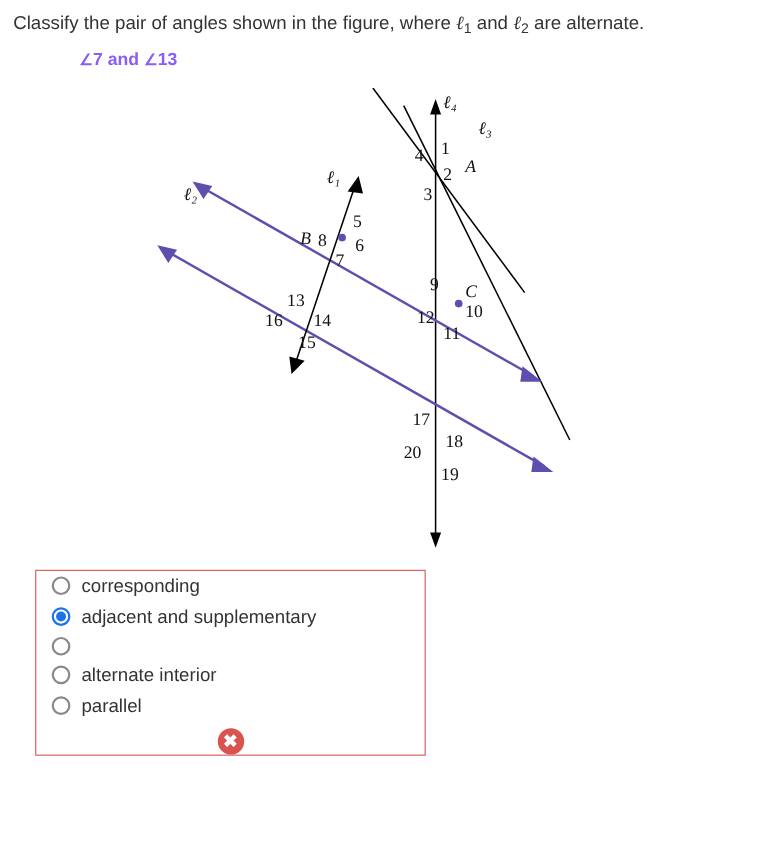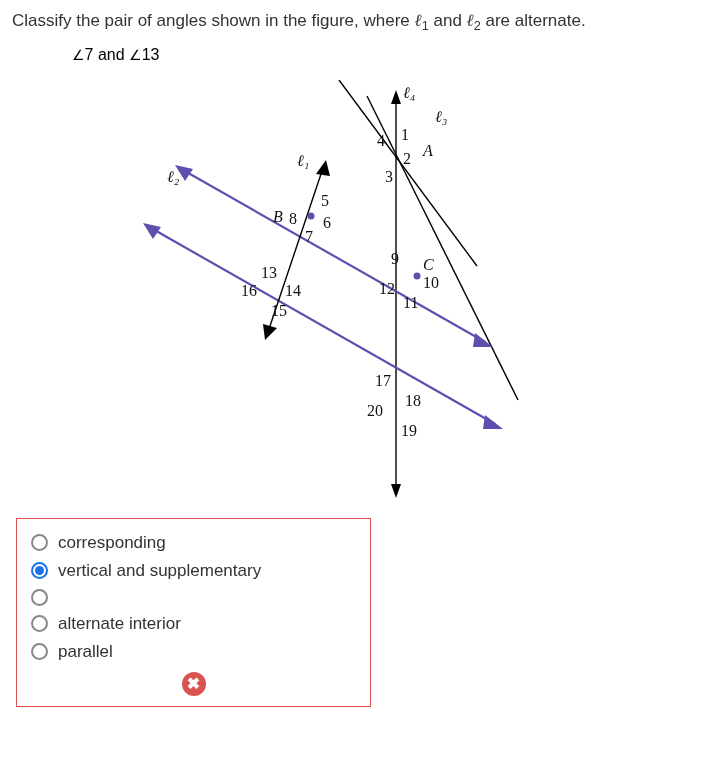--- a/index.html
+++ b/index.html
@@ -8,34 +8,34 @@
       font-size: 17px;
       color: #333;
       margin: 0;
       padding: 8px 12px;
       width: 706px;
       background: #fff;
     }
     .question { margin-bottom: 4px; line-height: 1.5; }
     .question .ell { font-style: italic; font-family: 'Times New Roman', serif; }
     .question sub { font-size: 0.75em; }
-    .angles-spec { color: #000000; margin-left: 60px; margin-top: 10px; margin-bottom: 16px; font-size: 16px; }
+    .angles-spec { color: #8b5cf6; margin-left: 60px; margin-top: 10px; margin-bottom: 16px; font-size: 16px; font-weight: bold; }
     .angles-spec .ang { font-size: 14px; }
     .figure-area {
       width: 460px;
       height: 420px;
       position: relative;
       margin: 0 auto 18px;
       text-align: right;
     }
     .answers-box {
       border: 1px solid #d9534f;
-      padding: 10px 14px;
+      padding: 0 14px;
       width: 355px;
-      margin-left: 4px;
+      margin-left: 20px;
     }
     .radio-row {
       display: flex;
       align-items: center;
       gap: 10px;
       padding: 4px 0;
       cursor: pointer;
     }
     .radio {
       width: 17px;
@@ -193,21 +193,21 @@
   </svg>
 </div>
 
 <div class="answers-box">
   <div class="radio-row">
     <span class="radio"></span>
     <span>corresponding</span>
   </div>
   <div class="radio-row">
     <span class="radio selected"></span>
-    <span>vertical and supplementary</span>
+    <span>adjacent and supplementary</span>
   </div>
   <div class="radio-row">
     <span class="radio"></span>
   </div>
   <div class="radio-row">
     <span class="radio"></span>
     <span>alternate interior</span>
   </div>
   <div class="radio-row">
     <span class="radio"></span>

